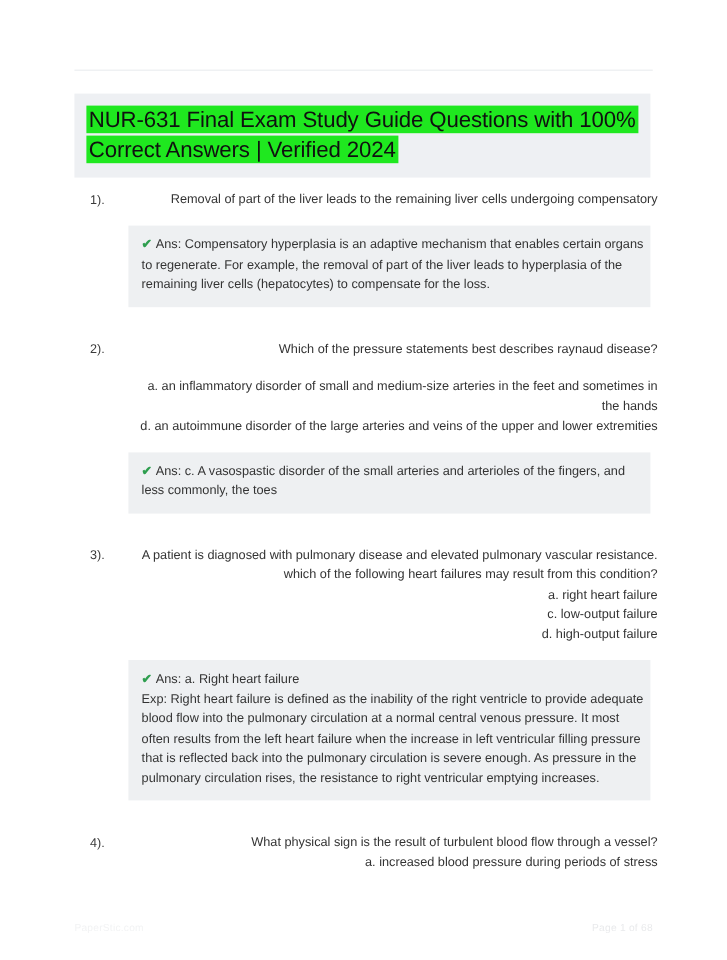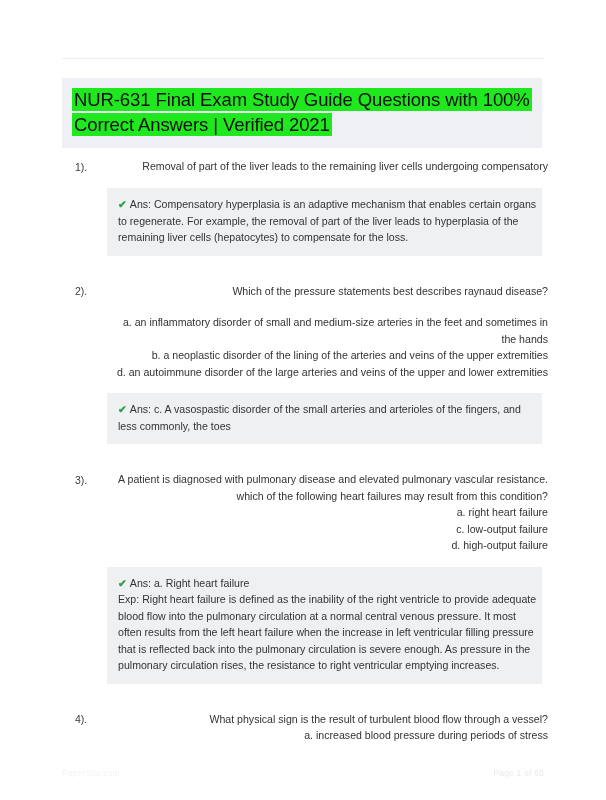--- a/index.html
+++ b/index.html
@@ -147,21 +147,21 @@
   .footer .fr { color: #e9eaec; }
 </style>
 </head>
 <body>
 
 <div class="page">
 
   <div class="top-rule"></div>
 
   <div class="title-band">
-    <span class="title-text">NUR-631 Final Exam Study Guide Questions with 100% Correct Answers | Verified 2021</span>
+    <span class="title-text">NUR-631 Final Exam Study Guide Questions with 100% Correct Answers | Verified 2024</span>
   </div>
 
   <div class="content">
 
     <div class="qblock">
       <div class="qrow">
         <div class="qnum">1).</div>
         <div class="qbody">
           <p class="qtext">Removal of part of the liver leads to the remaining liver cells undergoing compensatory</p>
         </div>
@@ -173,21 +173,20 @@
 
     <div class="gap-md"></div>
 
     <div class="qblock">
       <div class="qrow">
         <div class="qnum">2).</div>
         <div class="qbody">
           <p class="qtext">Which of the pressure statements best describes raynaud disease?</p>
           <ul class="options spaced">
             <li>a. an inflammatory disorder of small and medium-size arteries in the feet and sometimes in the hands</li>
-            <li>b. a neoplastic disorder of the lining of the arteries and veins of the upper extremities</li>
             <li>d. an autoimmune disorder of the large arteries and veins of the upper and lower extremities</li>
           </ul>
         </div>
       </div>
       <div class="ansbox">
         <p><span class="check">✔</span><span>Ans: c. A vasospastic disorder of the small arteries and arterioles of the fingers, and less commonly, the toes</span></p>
       </div>
     </div>
 
     <div class="gap-md"></div>

